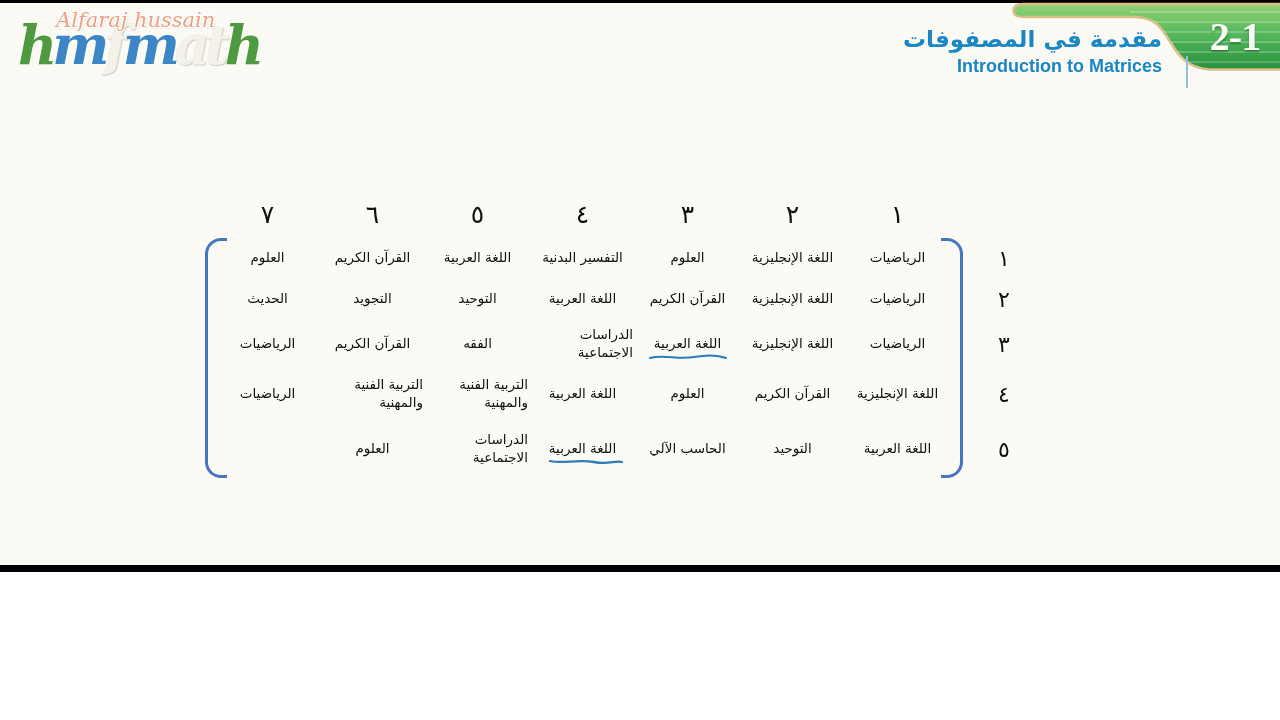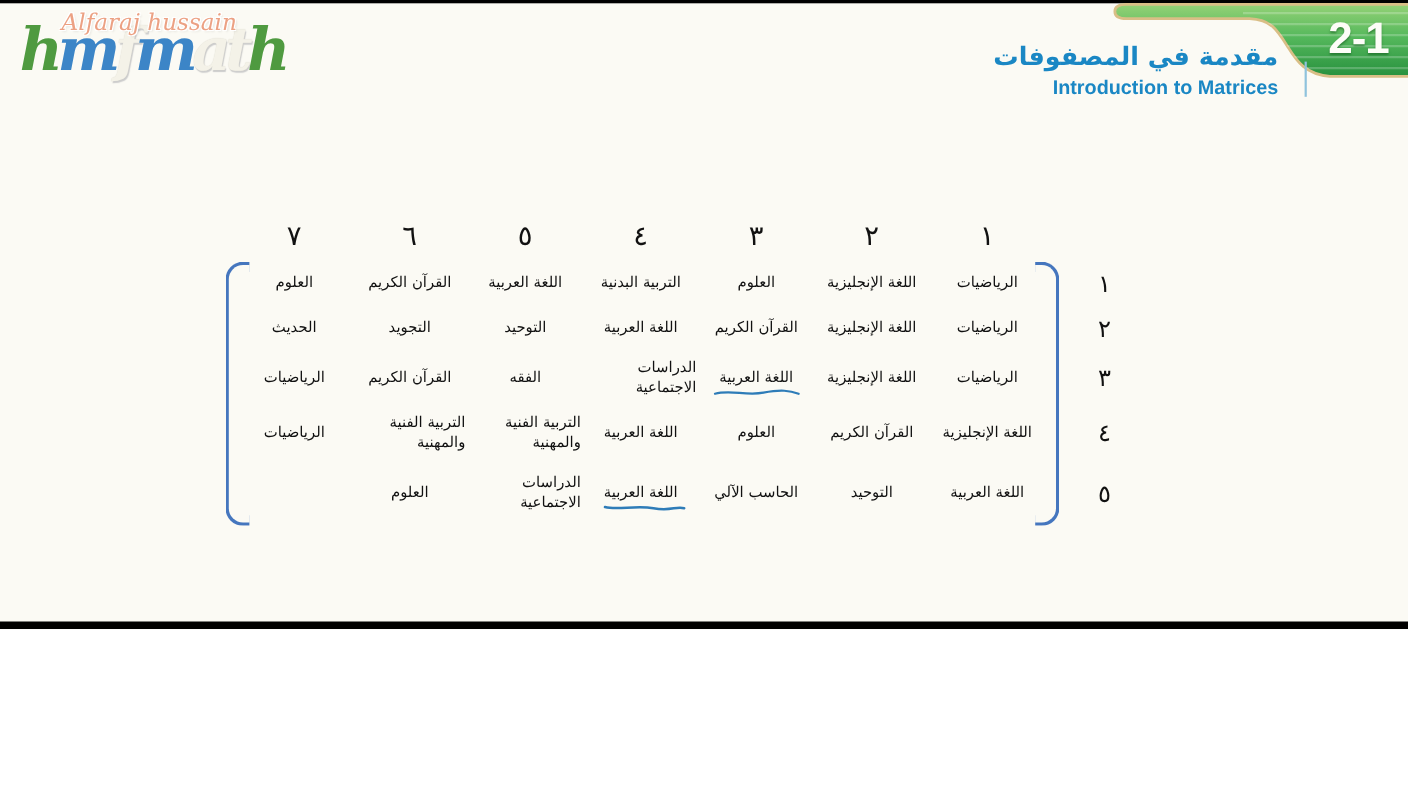--- a/index.html
+++ b/index.html
@@ -16,24 +16,24 @@
     font-style:italic;font-weight:normal;font-size:21px;color:#eca183;letter-spacing:0;
     text-shadow:-1px -1px 0 #fff,1px -1px 0 #fff,-1px 1px 0 #fff,1px 1px 0 #fff,2px 2px 2px rgba(0,0,0,.08);}
   .logo-word{position:absolute;left:8px;top:14px;font-family:"DejaVu Serif",serif;
     font-style:italic;font-weight:bold;font-size:54px;letter-spacing:-5px;line-height:1;}
   .lg{color:#4f9a40;} .lb{color:#3c85c7;}
   .lw{color:#f4f2e8;text-shadow:0 0 1px #d8d6ca,1px 1px 1px #ccc;}
 
   
   .banner{position:absolute;left:1010px;top:0;width:270px;height:92px;}
   .lesson-badge{position:absolute;left:1193px;top:13px;width:84px;text-align:center;
-    font-family:Liberation Sans, sans-serif;font-weight:bold;font-size:40px;color:#fdfdf8;
+    font-family:Liberation Serif, serif;font-weight:bold;font-size:40px;color:#fdfdf8;
     letter-spacing:-1px;text-shadow:0 2px 2px rgba(20,90,30,.55);}
   .blue-tick{position:absolute;left:1186px;top:56px;width:2px;height:32px;background:#8fc3dd;}
-  .titles{position:absolute;right:118px;top:26px;text-align:right;margin-top:13px;}
+  .titles{position:absolute;right:118px;top:26px;text-align:right;}
   .title-ar{direction:rtl;font-family:"DejaVu Sans",sans-serif;font-weight:bold;
     font-size:23px;color:#1a87c4;line-height:1.2;}
   .title-en{font-family:"Liberation Sans",sans-serif;font-weight:bold;font-size:18px;
     color:#1a87c4;margin-top:2px;}
 
   
   .mhead{position:absolute;left:215px;top:192px;width:735px;height:44px;display:grid;
     grid-template-columns:repeat(7,105px);direction:rtl;font-family:"DejaVu Serif","DejaVu Sans",serif;
     font-size:25px;color:#111;}
   .mhead div{display:flex;align-items:center;justify-content:center;}
@@ -114,21 +114,21 @@
     <div>٧</div>
   </div>
 
   <div class="bracket left"></div>
   <div class="bracket right"></div>
 
   <div class="mcells">
     <div class="mc">الرياضيات</div>
     <div class="mc">اللغة الإنجليزية</div>
     <div class="mc">العلوم</div>
-    <div class="mc">التربية البدنية</div>
+    <div class="mc">التفسير البدنية</div>
     <div class="mc">اللغة العربية</div>
     <div class="mc">القرآن الكريم</div>
 
     <div class="mc">العلوم</div>
     <div class="mc">الرياضيات</div>
     <div class="mc">اللغة الإنجليزية</div>
     <div class="mc">القرآن الكريم</div>
     <div class="mc">اللغة العربية</div>
     <div class="mc">التوحيد</div>
     <div class="mc">التجويد</div>

